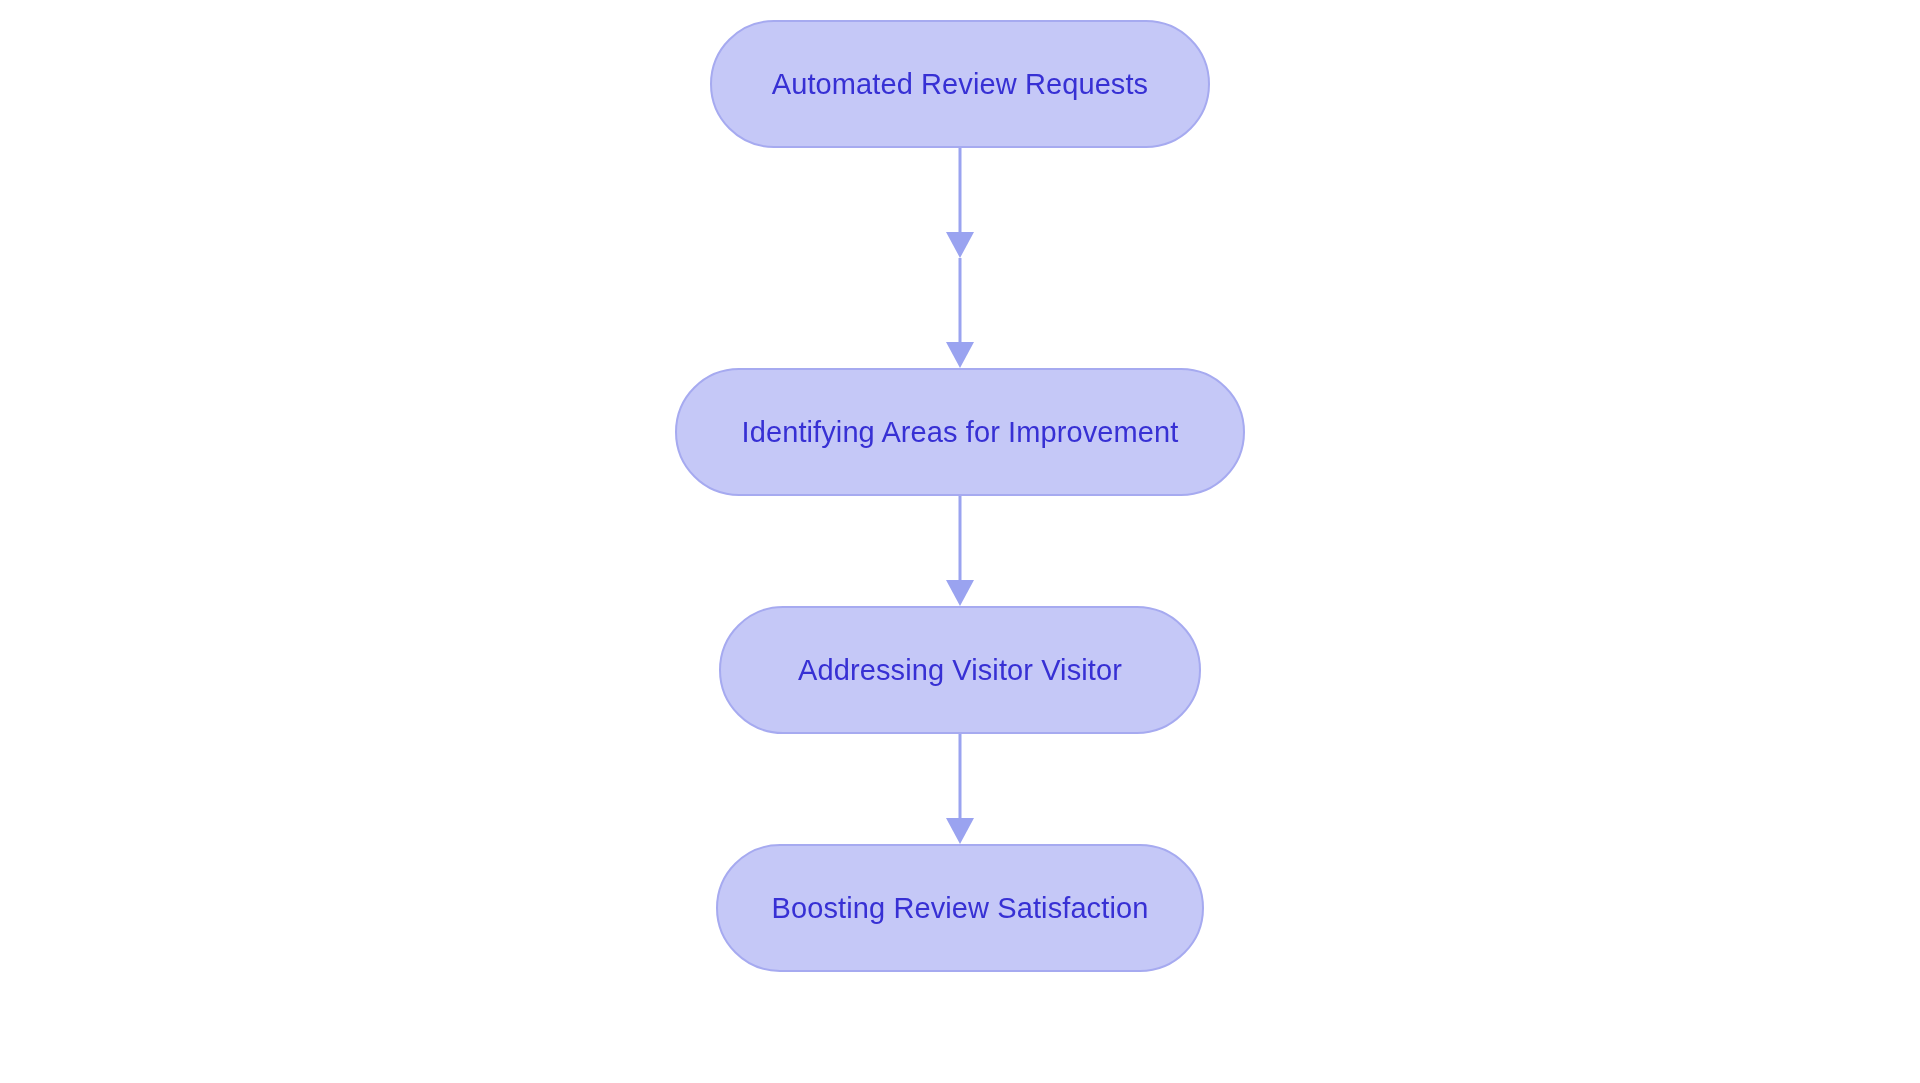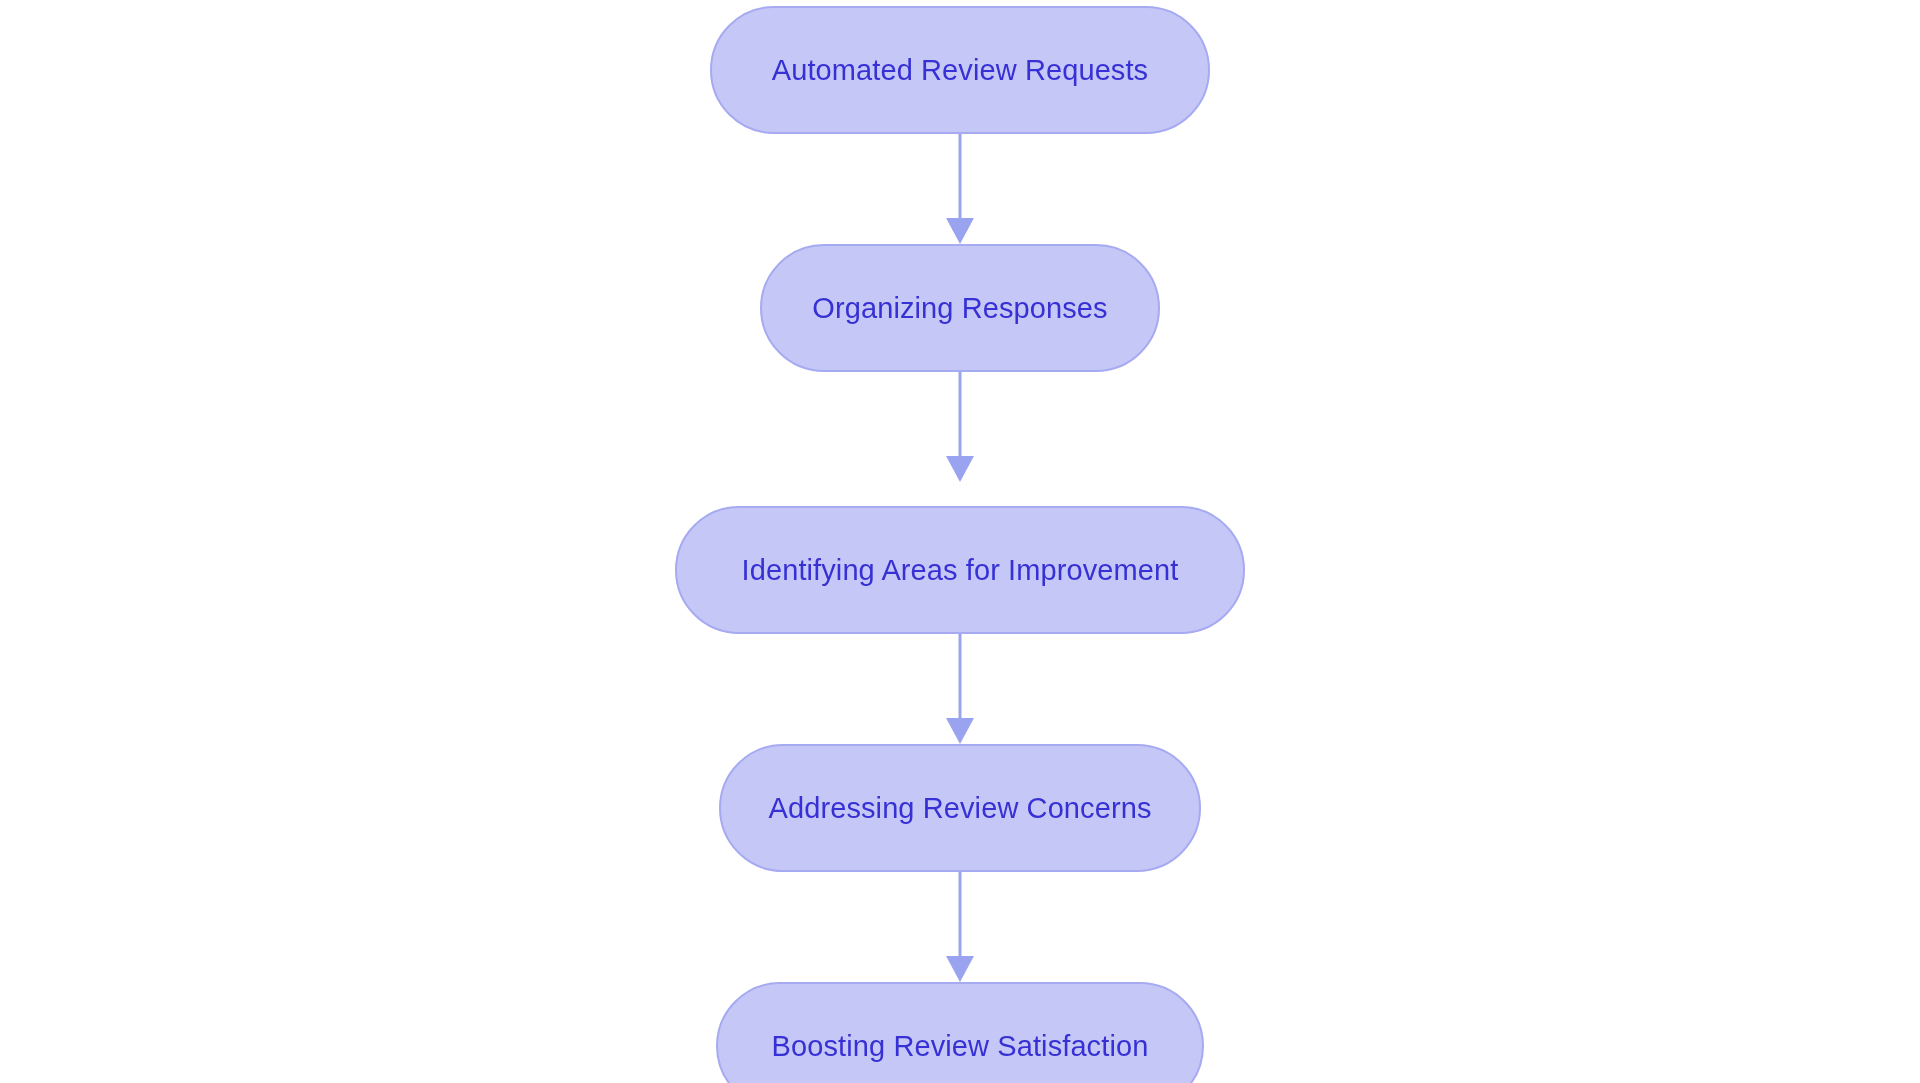--- a/index.html
+++ b/index.html
@@ -25,21 +25,21 @@
   .flow-column {
     position: absolute;
     left: 0;
     top: 0;
     width: 1920px;
     height: 1083px;
     display: flex;
     flex-direction: column;
     align-items: center;
     justify-content: flex-start;
-    padding-top: 6px;
+    padding-top: 20px;
     box-sizing: border-box;
   }
 
   .node {
     box-sizing: border-box;
     height: 128px;
     border-radius: 64px;
     background: #c5c8f7;
     border: 2px solid #a6aaf0;
     display: flex;
@@ -84,59 +84,56 @@
     width: 0;
     height: 0;
     border-left: 14px solid transparent;
     border-right: 14px solid transparent;
     border-top: 26px solid #9aa3f0;
   }
 
   
   .node.w1 { width: 500px; }
   .node.w2 { width: 400px; }
-  .node.w3 { width: 570px; margin-top: 24px; }
+  .node.w3 { width: 570px; }
   .node.w4 { width: 482px; }
   .node.w5 { width: 488px; }
 </style>
 </head>
 <body>
 
 <div id="flowchart-canvas">
   <div class="flow-column">
 
     <div class="node w1">
       <span class="node-label">Automated Review Requests</span>
     </div>
 
     <div class="connector">
       <div class="connector-line"></div>
       <div class="connector-arrowhead"></div>
     </div>
 
-    <div class="node w2">
-      <span class="node-label">Organizing Responses</span>
-    </div>
 
     <div class="connector">
       <div class="connector-line"></div>
       <div class="connector-arrowhead"></div>
     </div>
 
     <div class="node w3">
       <span class="node-label">Identifying Areas for Improvement</span>
     </div>
 
     <div class="connector">
       <div class="connector-line"></div>
       <div class="connector-arrowhead"></div>
     </div>
 
     <div class="node w4">
-      <span class="node-label">Addressing Review Concerns</span>
+      <span class="node-label">Addressing Visitor Visitor</span>
     </div>
 
     <div class="connector">
       <div class="connector-line"></div>
       <div class="connector-arrowhead"></div>
     </div>
 
     <div class="node w5">
       <span class="node-label">Boosting Review Satisfaction</span>
     </div>

